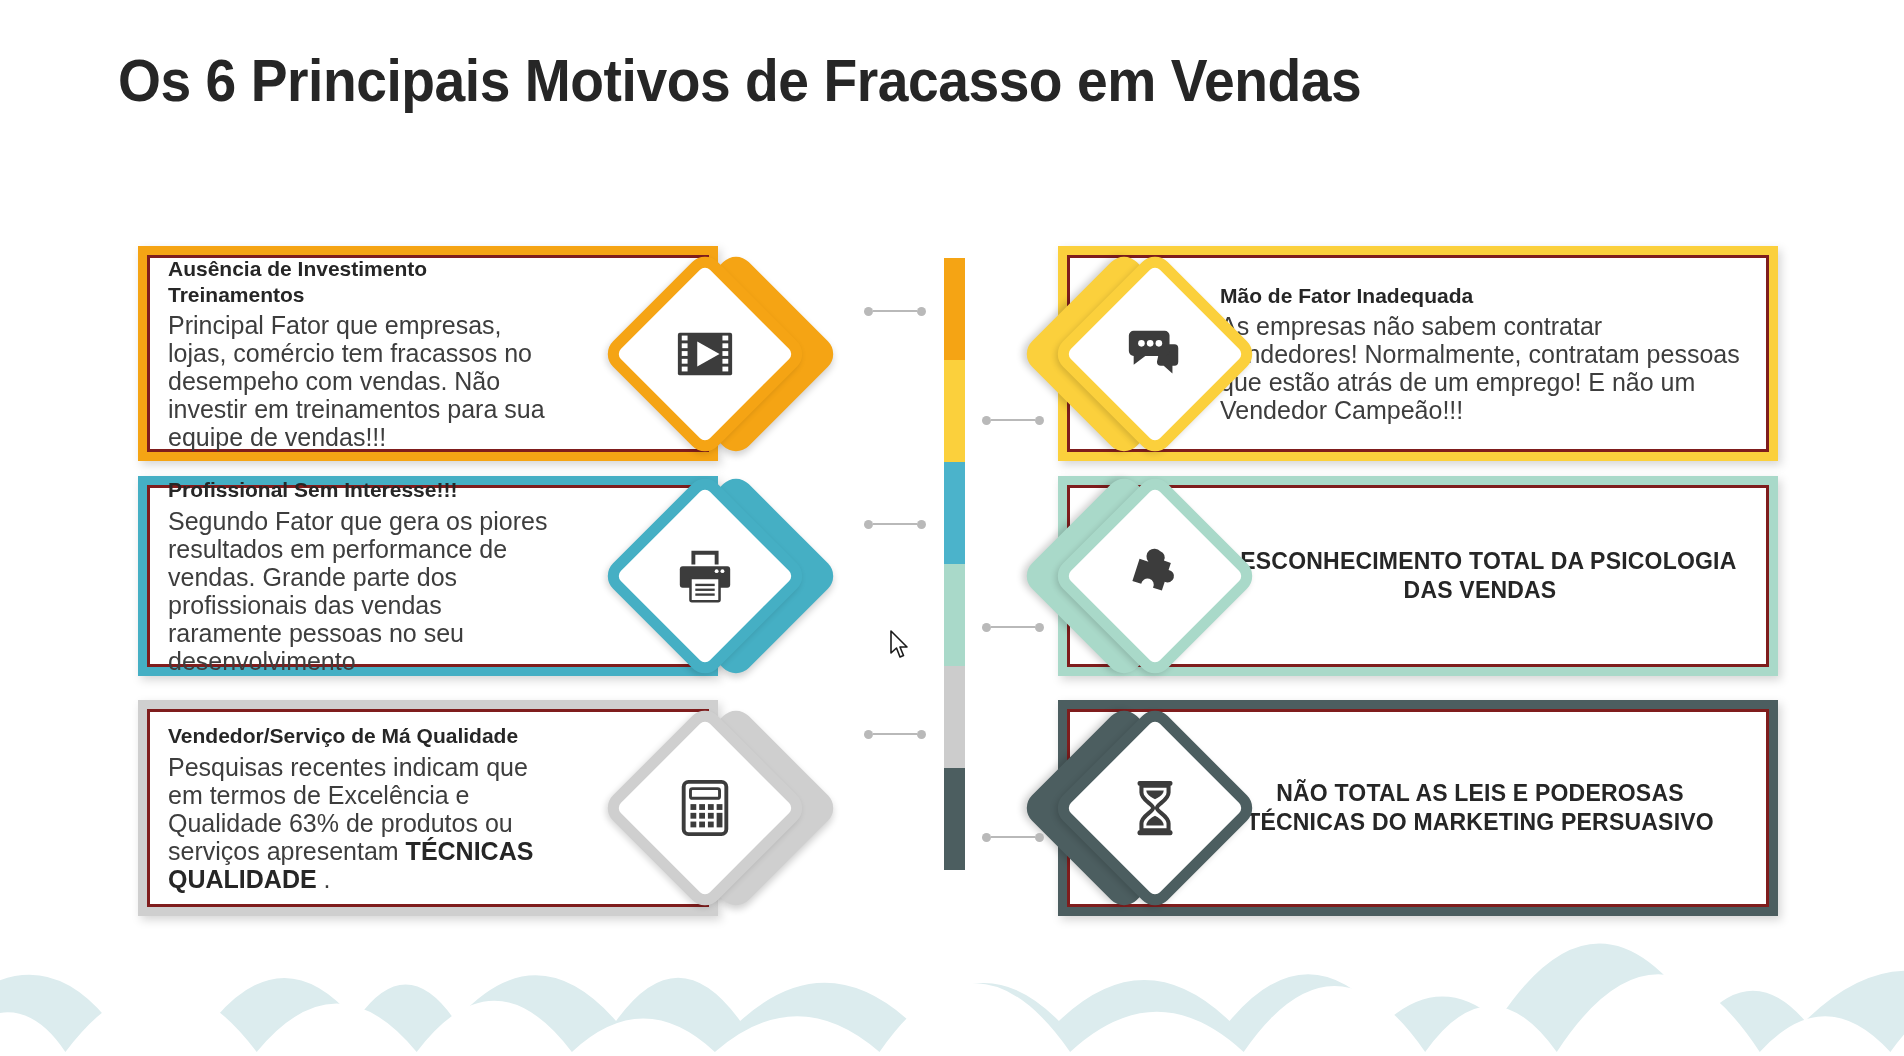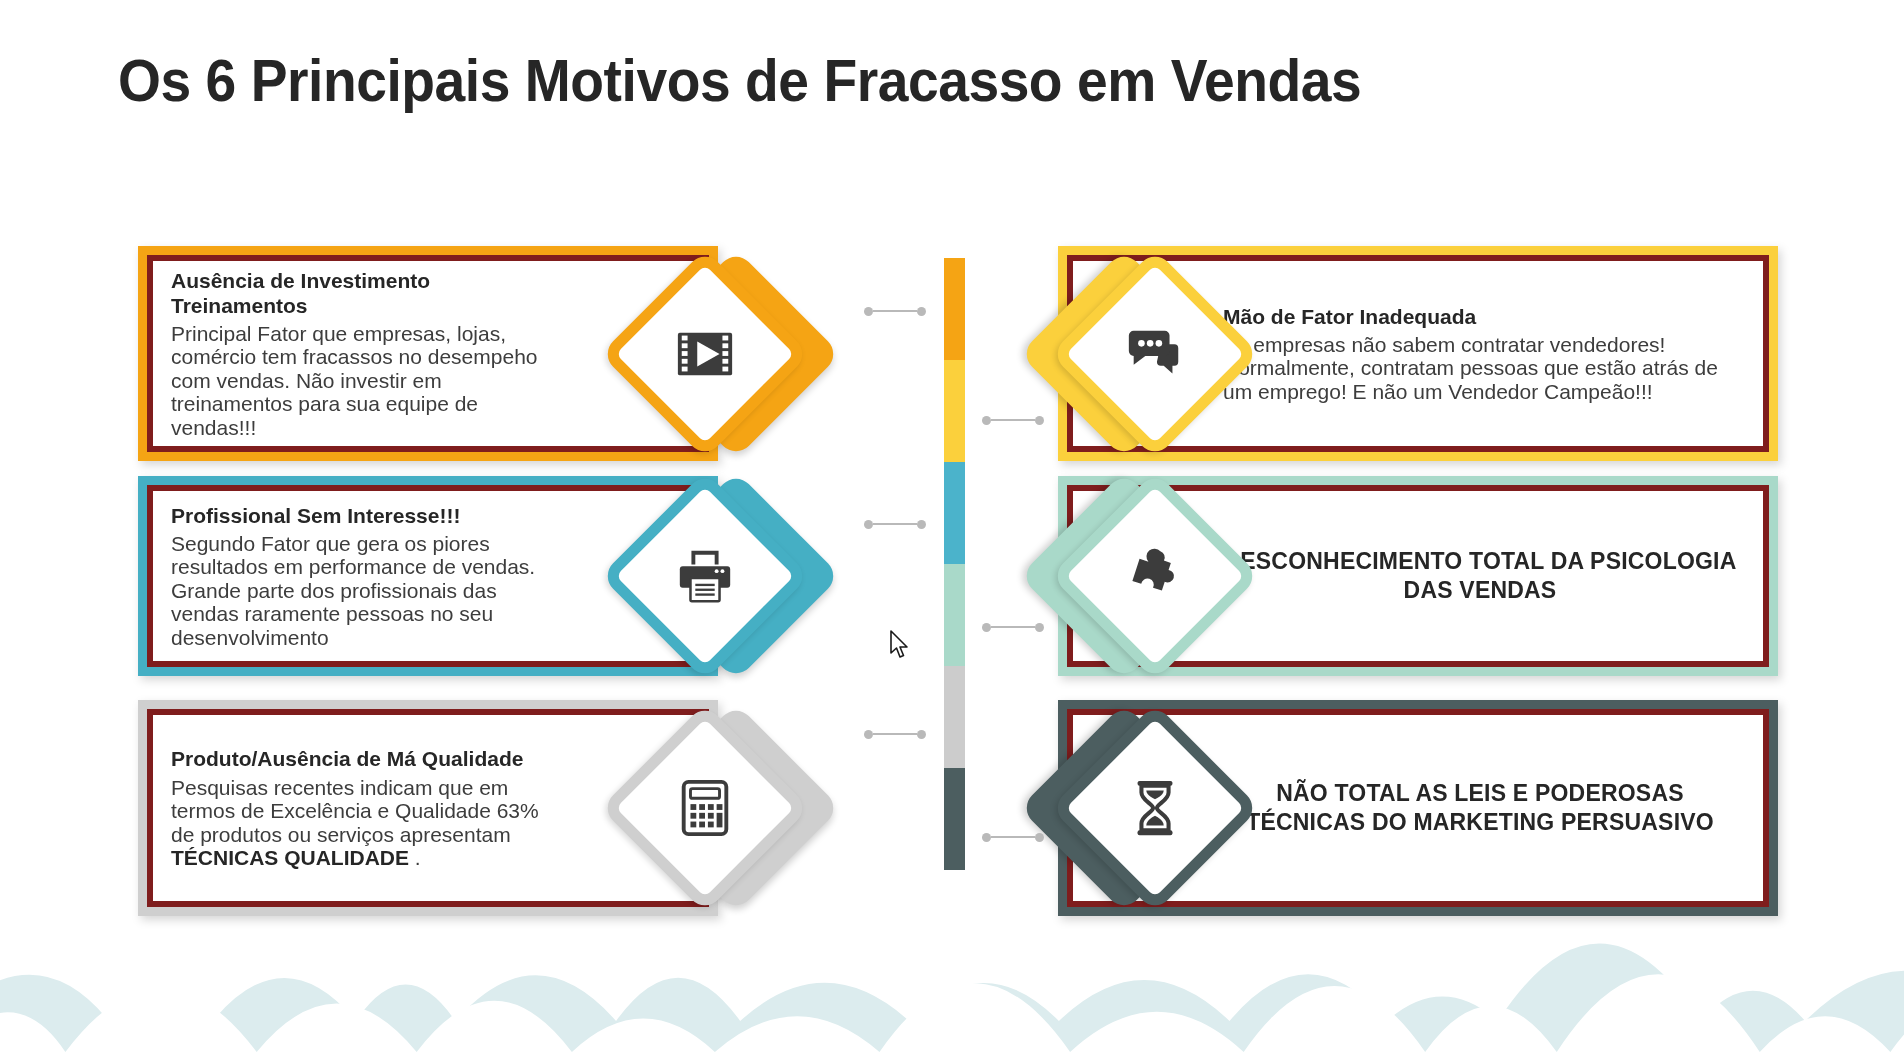--- a/index.html
+++ b/index.html
@@ -41,35 +41,35 @@
     position:absolute;
     box-sizing:border-box;
     background:#ffffff;
     padding:9px;
     filter:drop-shadow(3px 4px 5px rgba(0,0,0,0.16));
   }
   .card .inner{
     box-sizing:border-box;
     width:100%;height:100%;
     background:#ffffff;
-    border:6px solid #7f1d1d;
+    border:3px solid #7f1d1d;
     position:relative;
     display:flex;flex-direction:column;justify-content:center;
   }
   .card.left  .inner{padding:10px 150px 10px 18px;}
   .card.right .inner{padding:10px 26px 10px 150px;}
 
   .card h3{
     margin:0 0 4px 0;
     font-size:21px; font-weight:bold; color:#262626;
     line-height:1.2;
   }
   .card p{
     margin:0;
-    font-size:21px; line-height:1.12; color:#3d3d3d;
+    font-size:25px; line-height:1.12; color:#3d3d3d;
   }
   .card p b{font-weight:bold;color:#262626;}
 
   .card.centered .inner{align-items:center;text-align:center;}
   .card.centered .inner h3{
     font-size:23px;letter-spacing:0.2px;line-height:1.25;margin:0;
   }
 
   
   .dia-group{position:absolute;width:210px;height:210px;}
@@ -158,21 +158,21 @@
           <circle cx="44" cy="27" r="2" fill="#ffffff"></circle>
           <rect x="17" y="34" width="30" height="24" rx="1.5" fill="#ffffff" stroke="#3c3c3c" stroke-width="2.6"></rect>
           <rect x="22" y="40" width="20" height="2.4"></rect>
           <rect x="22" y="45" width="20" height="2.4"></rect>
           <rect x="22" y="50" width="20" height="2.4"></rect>
         </svg>
       </div>
     </div>
     <div class="card left" style="left: 138px; top: 700px; width: 580px; height: 216px; background: rgb(207, 207, 207);">
       <div class="inner">
-        <h3>  Produto/Ausência de Má Qualidade</h3>
+        <h3>  Vendedor/Serviço de Má Qualidade</h3>
         <p>Pesquisas recentes indicam que em termos de Excelência e Qualidade 63% de produtos ou serviços apresentam <b>TÉCNICAS QUALIDADE</b> .</p>
       </div>
     </div>
     <div class="dia-group to-right" style="left: 600px; top: 703px;">
       <div class="dia solid" style="background: rgb(207, 207, 207);"></div>
       <div class="dia front" style="border-color: rgb(207, 207, 207);"></div>
       <div class="icon">
         <svg viewBox="0 0 64 64">
           <rect x="10" y="5" width="44" height="54" rx="5" fill="none" stroke="#3c3c3c" stroke-width="4"></rect>
           <rect x="17" y="12" width="30" height="10" rx="2" fill="none" stroke="#3c3c3c" stroke-width="3"></rect>

